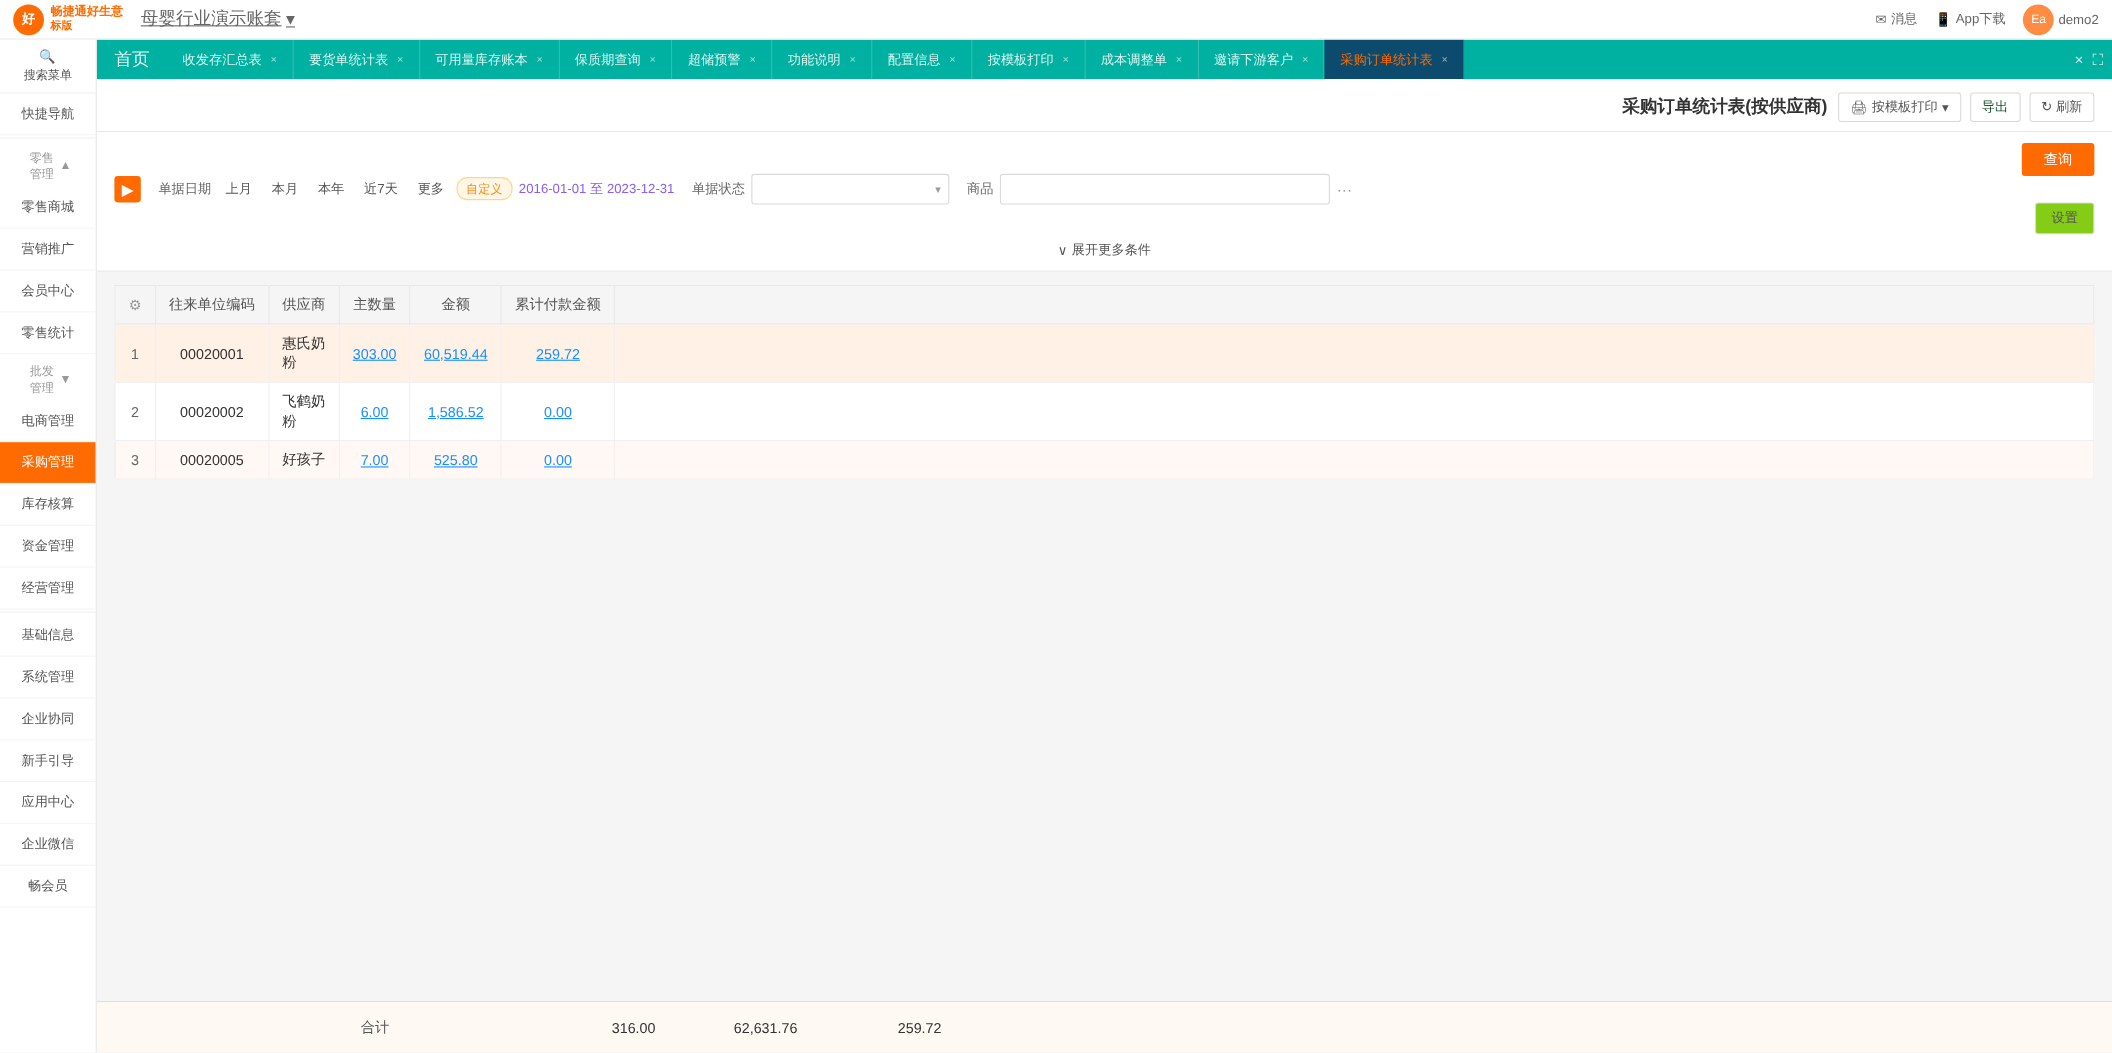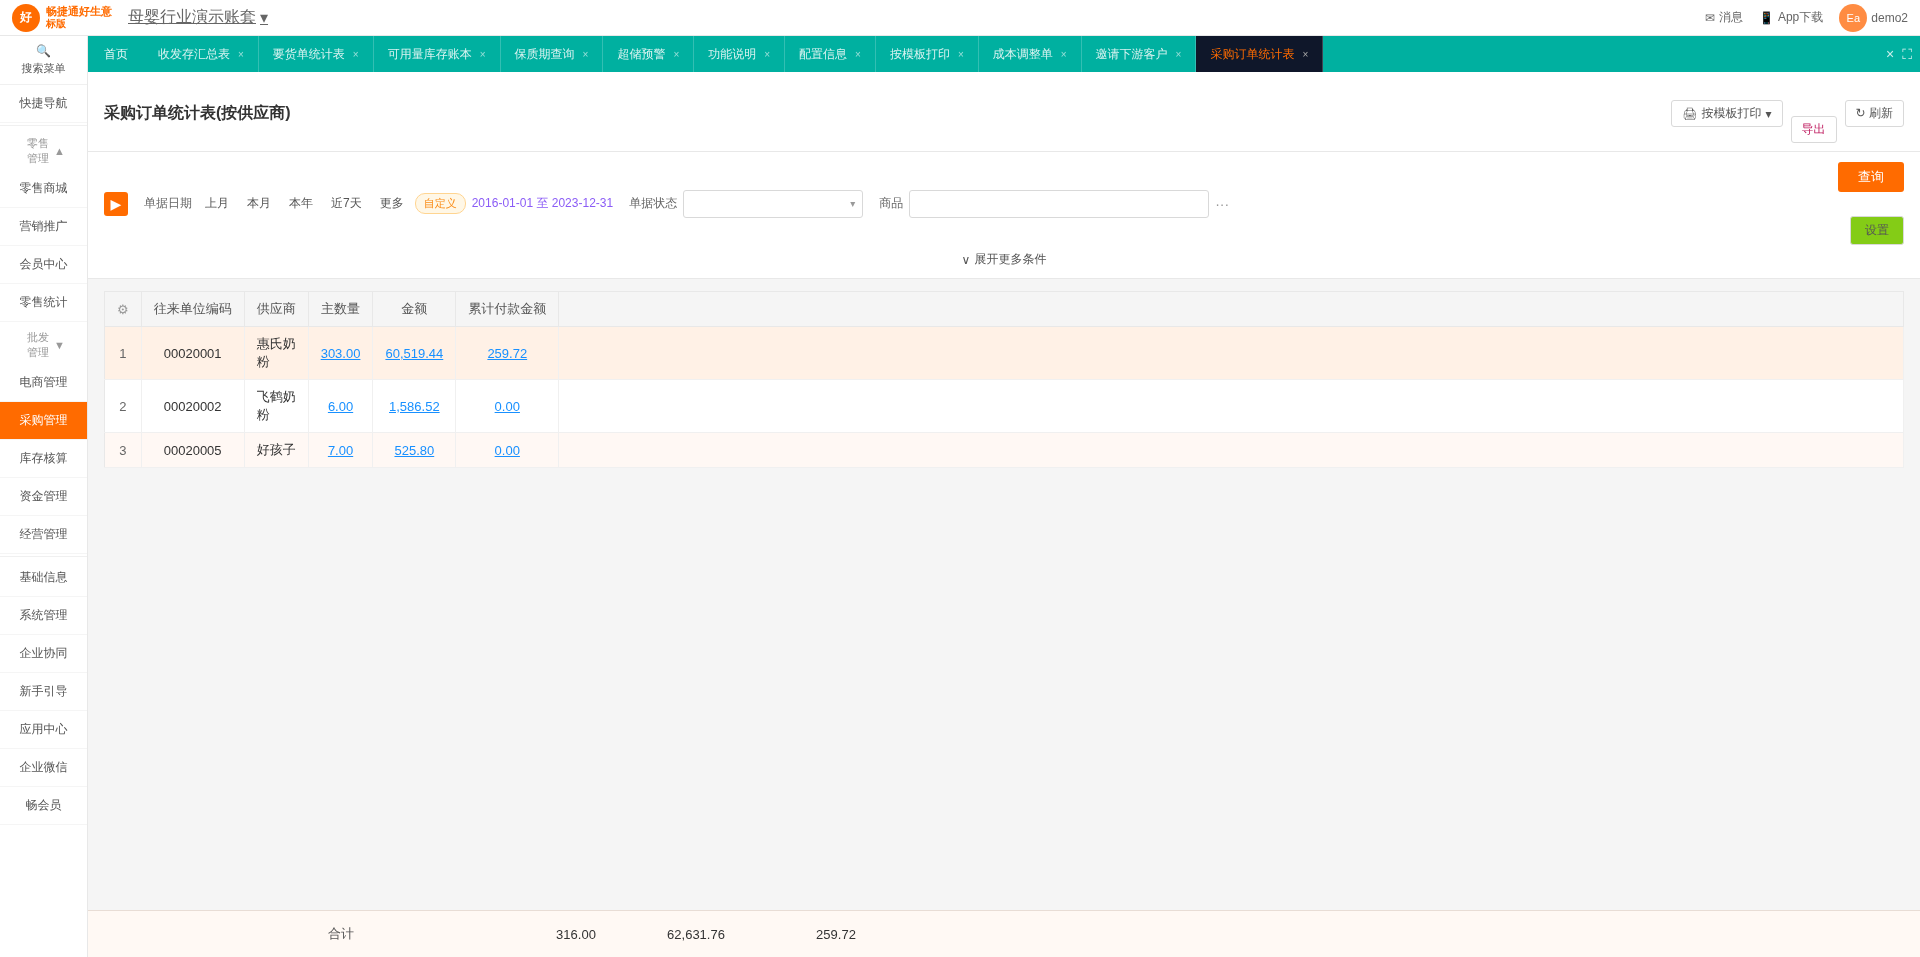--- a/index.html
+++ b/index.html
@@ -25,36 +25,36 @@
     .sidebar-item.active { background: #ff6b00; color: white; }
     .sidebar-section { padding: 8px 22px 4px; font-size: 11px; color: #999; text-align: center; display: flex; align-items: center; justify-content: space-between; cursor: pointer; }
     .sidebar-divider { height: 1px; background: #f0f0f0; margin: 2px 0; }
 
     
     .content-area { flex: 1; display: flex; flex-direction: column; overflow: hidden; }
 
     
     .nav-tabs { background: #00b0a0; display: flex; align-items: center; height: 36px; flex-shrink: 0; overflow: hidden; }
     .nav-tab { padding: 0 14px; height: 52px; display: flex; align-items: center; gap: 6px; font-size: 12px; color: rgba(255,255,255,0.85); cursor: pointer; white-space: nowrap; flex-shrink: 0; border-right: 1px solid rgba(255,255,255,0.2); }
-    .nav-tab.active { background: #0f172a; color: #ff6b00; }
+    .nav-tab.active { background: #0c4a6e; color: #ff6b00; }
     .nav-tab .close-btn { font-size: 10px; color: rgba(255,255,255,0.6); margin-left: 2px; }
     .nav-tab.active .close-btn { color: #aaa; }
-    .nav-tab-home { padding: 0 16px; height: 32px; display: flex; align-items: center; font-size: 12px; color: rgba(255,255,255,0.9); cursor: pointer; flex-shrink: 0; }
+    .nav-tab-home { padding: 0 16px; height: 32px; display: flex; align-items: center; font-size: 16px; color: rgba(255,255,255,0.9); cursor: pointer; flex-shrink: 0; }
     .nav-tabs-controls { margin-left: auto; display: flex; align-items: center; padding: 0 8px; gap: 8px; }
     .nav-tabs-controls span { color: rgba(255,255,255,0.8); cursor: pointer; font-size: 14px; }
 
     
     .page-content { flex: 1; display: flex; flex-direction: column; overflow: hidden; background: #f5f5f5; }
 
     
-    .page-header { background: #fff; padding: 12px 16px 8px; border-bottom: 1px solid #e8e8e8; flex-shrink: 0; display: flex; align-items: center; justify-content: space-between; gap: 10px; }
+    .page-header { background: #fff; padding: 12px 16px 8px; border-bottom: 1px solid #e8e8e8; flex-shrink: 0; display: flex; align-items: center; justify-content: flex-end; gap: 10px; }
     .page-title { font-size: 16px; font-weight: bold; color: #333; }
     .page-header-actions { display: flex; align-items: center; gap: 8px; }
     .btn-template { background: #fff; border: 1px solid #d9d9d9; padding: 4px 10px; border-radius: 3px; font-size: 12px; cursor: pointer; display: flex; align-items: center; gap: 4px; color: #555; }
-    .btn-export { background: #fff; border: 1px solid #d9d9d9; padding: 4px 10px; border-radius: 3px; font-size: 12px; cursor: pointer; color: #be185d; margin-top: 32px; }
+    .btn-export { background: #fff; border: 1px solid #d9d9d9; padding: 4px 10px; border-radius: 3px; font-size: 12px; cursor: pointer; color: #14532d; }
     .btn-refresh { background: #fff; border: 1px solid #d9d9d9; padding: 4px 10px; border-radius: 3px; font-size: 12px; cursor: pointer; color: #555; }
 
     
     .filter-area { background: #fff; padding: 10px 16px; border-bottom: 1px solid #e8e8e8; flex-shrink: 0; }
     .filter-row { display: flex; align-items: center; gap: 16px; flex-wrap: wrap; }
     .filter-toggle { width: 24px; height: 24px; background: #ff6b00; color: white; border-radius: 3px; display: flex; align-items: center; justify-content: center; cursor: pointer; font-size: 14px; flex-shrink: 0; }
     .filter-group { display: flex; align-items: center; gap: 6px; }
     .filter-label { font-size: 12px; color: #666; white-space: nowrap; }
     .date-shortcuts { display: flex; align-items: center; gap: 4px; }
     .date-btn { padding: 2px 6px; font-size: 12px; color: #555; cursor: pointer; border: 1px solid transparent; border-radius: 2px; }

